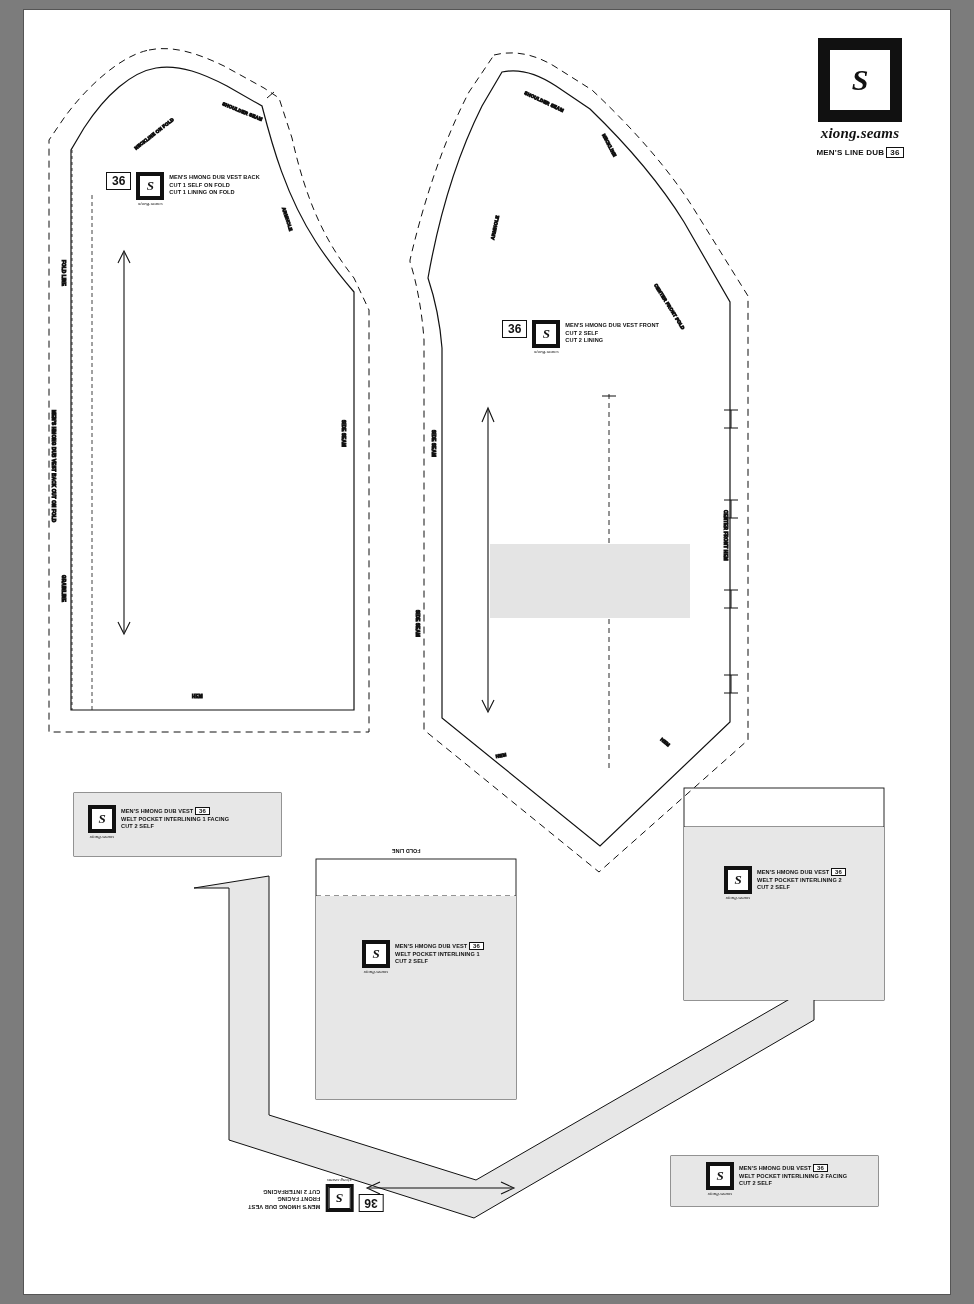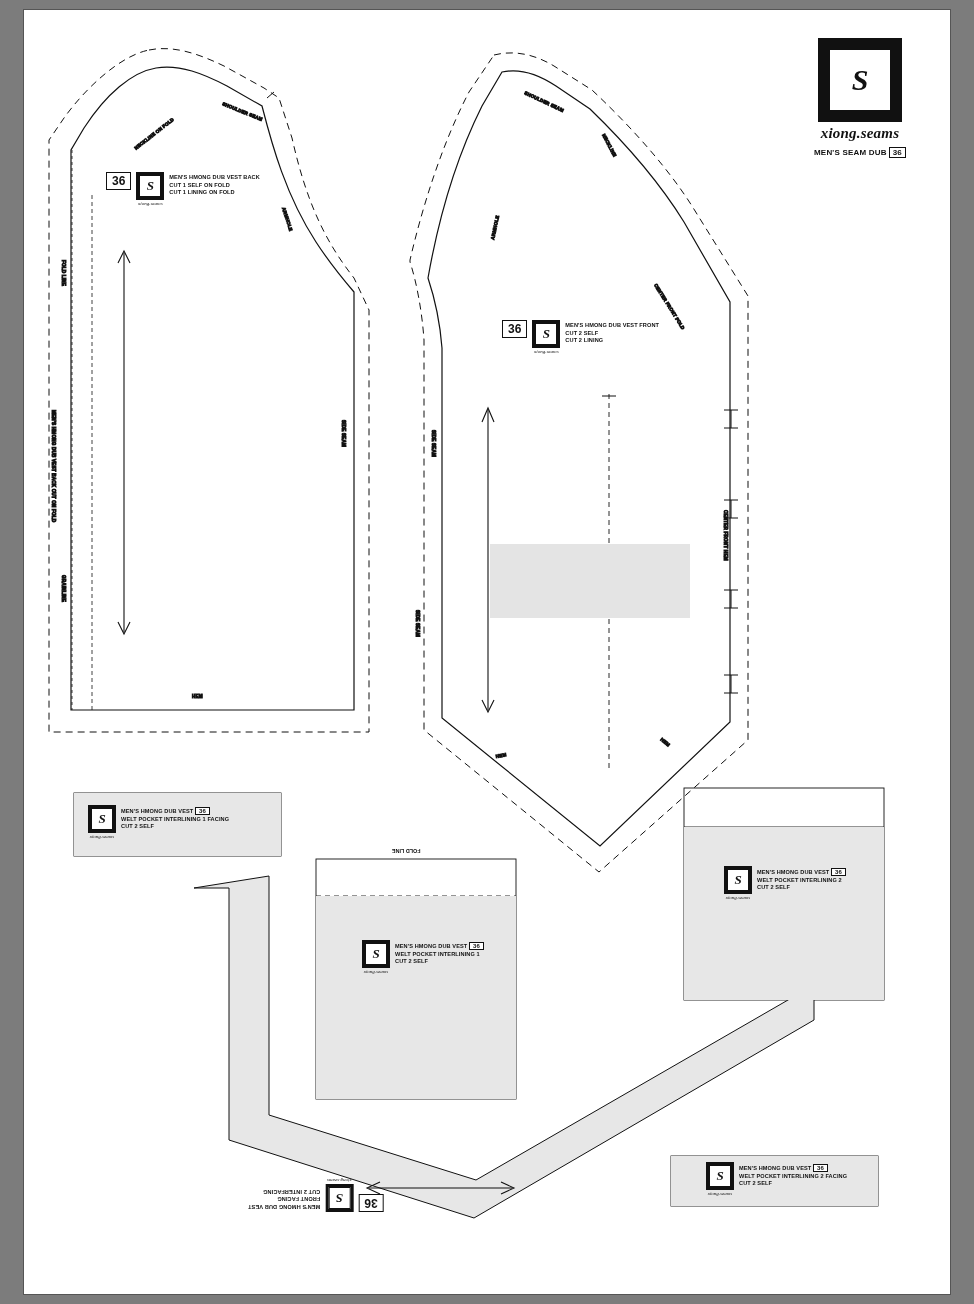--- a/index.html
+++ b/index.html
@@ -170,21 +170,21 @@
       <div class="logo-sq">
         <div class="logo-corner" style="left:4px;top:4px;"></div>
         <div class="logo-corner" style="right:4px;top:4px;"></div>
         <div class="logo-corner" style="left:4px;bottom:4px;"></div>
         <div class="logo-corner" style="right:4px;bottom:4px;"></div>
         <div class="logo-inner"></div>
         <div class="logo-s">S</div>
       </div>
       <div class="brandname">xiong.seams</div>
       <div class="brandline">
-        <span>MEN'S SEAM DUB</span><span class="sz">36</span>
+        <span>MEN'S LINE DUB</span><span class="sz">36</span>
       </div>
     </div>
 
     <div class="plabel" style="left:82px;top:162px;">
       <div class="sizebox">36</div>
       <div class="logostack">
         <div class="minilogo">
           <div class="mc" style="left:2px;top:2px;"></div>
             <div class="mc" style="right:2px;top:2px;"></div>
           <div class="mc" style="left:2px;bottom:2px;"></div>

